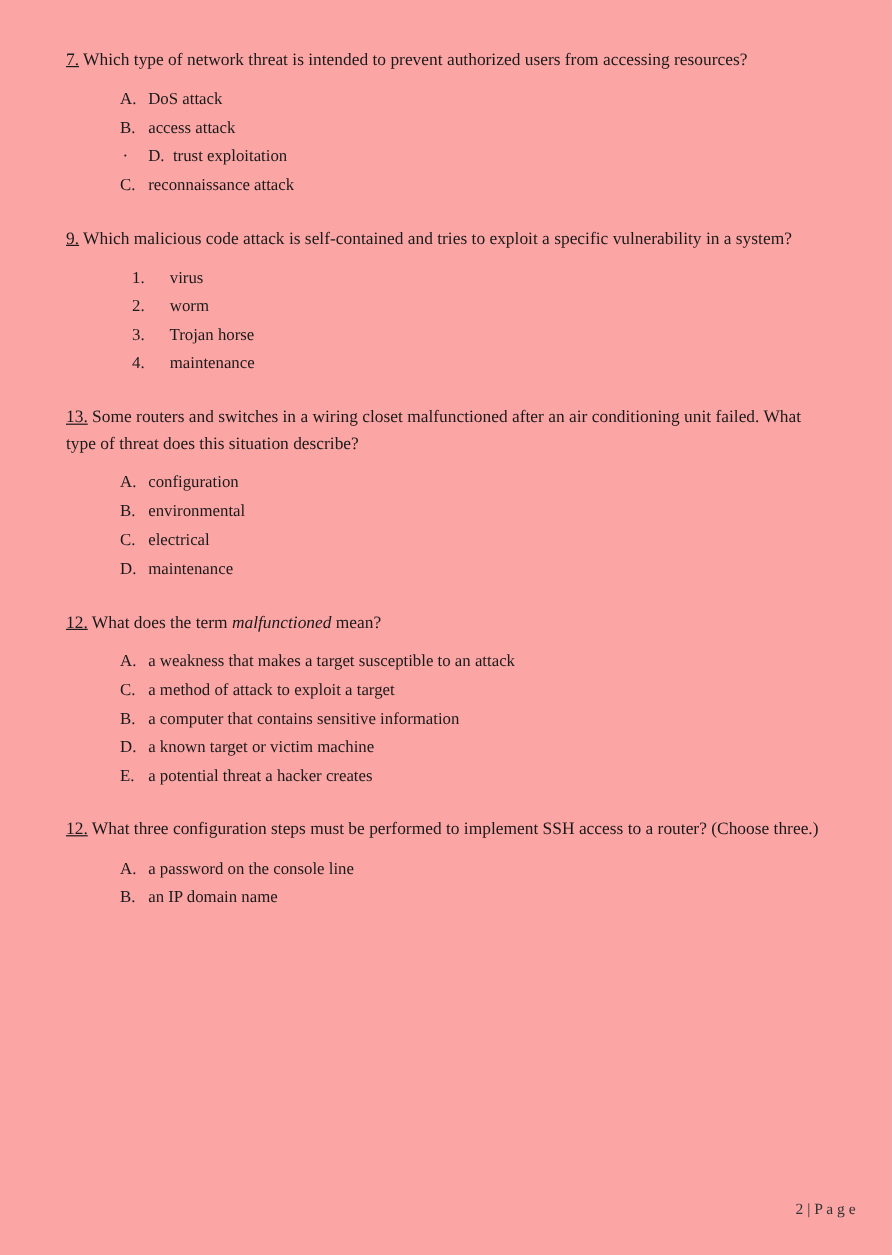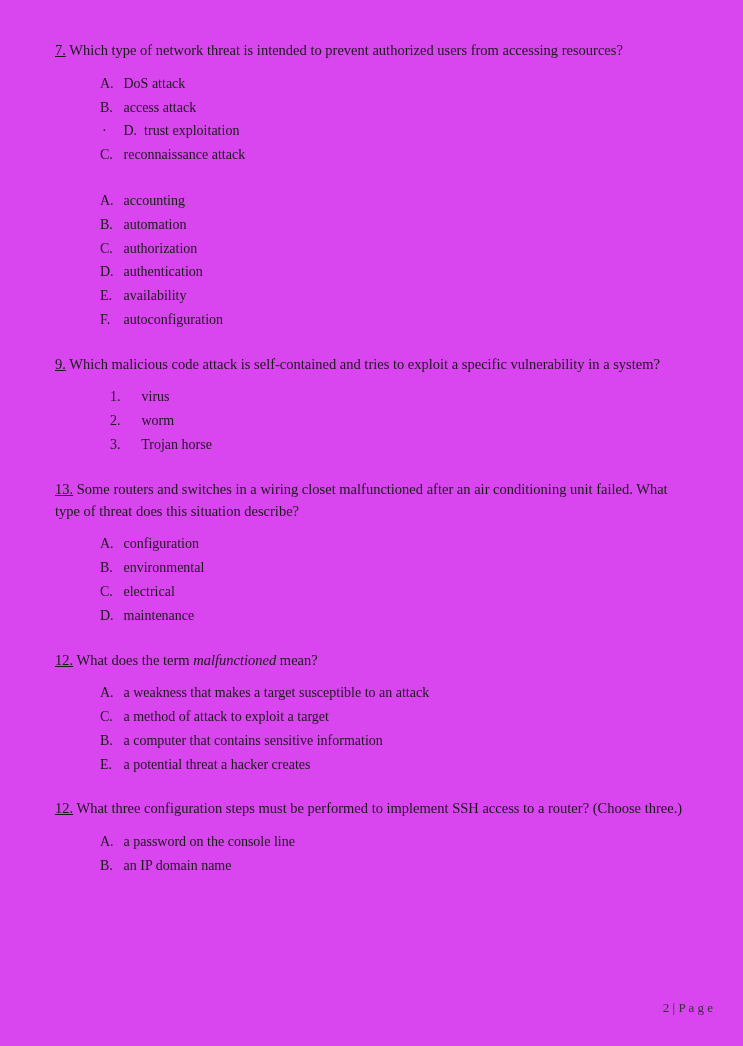--- a/index.html
+++ b/index.html
@@ -11,21 +11,21 @@
     body {
       background-color: #d6d8d9;
       display: flex;
       justify-content: center;
       align-items: flex-start;
       min-height: 100vh;
       font-family: Georgia, 'Times New Roman', Times, serif;
     }
 
     .page {
-      background-color: #d946ef;
+      background-color: #fca5a5;
       width: 743px;
       min-height: 1046px;
       padding: 40px 55px 17px 55px;
       position: relative;
       box-shadow: 0 0 8px rgba(0,0,0,0.2);
     }
 
     .question-block {
       margin-bottom: 22px;
     }
@@ -92,39 +92,32 @@
     </p>
     <ul class="options-list">
       <li><span class="option-letter">A.</span> DoS attack</li>
       <li><span class="option-letter">B.</span> access attack</li>
       <li><span class="option-letter" style="padding-left:2px;">·</span> D.&nbsp; trust exploitation</li>
       <li><span class="option-letter">C.</span> reconnaissance attack</li>
     </ul>
   </div>
 
   <div class="question-block">
-    <ul class="options-list">
-      <li><span class="option-letter">A.</span> accounting</li>
-      <li><span class="option-letter">B.</span> automation</li>
-      <li><span class="option-letter">C.</span> authorization</li>
-      <li><span class="option-letter">D.</span> authentication</li>
-      <li><span class="option-letter">E.</span> availability</li>
-      <li><span class="option-letter">F.</span> autoconfiguration</li>
-    </ul>
   </div>
 
   <div class="question-block">
     <p class="question-title">
       <span class="question-number">9.</span>
       Which malicious code attack is self-contained and tries to exploit a specific vulnerability in a system?
     </p>
     <ul class="options-list numbered">
       <li><span class="option-number">1.</span> virus</li>
       <li><span class="option-number">2.</span> worm</li>
       <li><span class="option-number">3.</span> Trojan horse</li>
+      <li><span class="option-number">4.</span> maintenance</li>
     </ul>
   </div>
 
   <div class="question-block">
     <p class="question-title">
       <span class="question-number">13.</span>
       Some routers and switches in a wiring closet malfunctioned after an air conditioning unit failed. What type of threat does this situation describe?
     </p>
     <ul class="options-list">
       <li><span class="option-letter">A.</span> configuration</li>
@@ -136,20 +129,21 @@
 
   <div class="question-block">
     <p class="question-title">
       <span class="question-number">12.</span>
       What does the term <span class="italic">malfunctioned</span> mean?
     </p>
     <ul class="options-list">
       <li><span class="option-letter">A.</span> a weakness that makes a target susceptible to an attack</li>
       <li><span class="option-letter">C.</span> a method of attack to exploit a target</li>
       <li><span class="option-letter">B.</span> a computer that contains sensitive information</li>
+      <li><span class="option-letter">D.</span> a known target or victim machine</li>
       <li><span class="option-letter">E.</span> a potential threat a hacker creates</li>
     </ul>
   </div>
 
   <div class="question-block">
     <p class="question-title">
       <span class="question-number">12.</span>
       What three configuration steps must be performed to implement SSH access to a router? (Choose three.)
     </p>
     <ul class="options-list">

